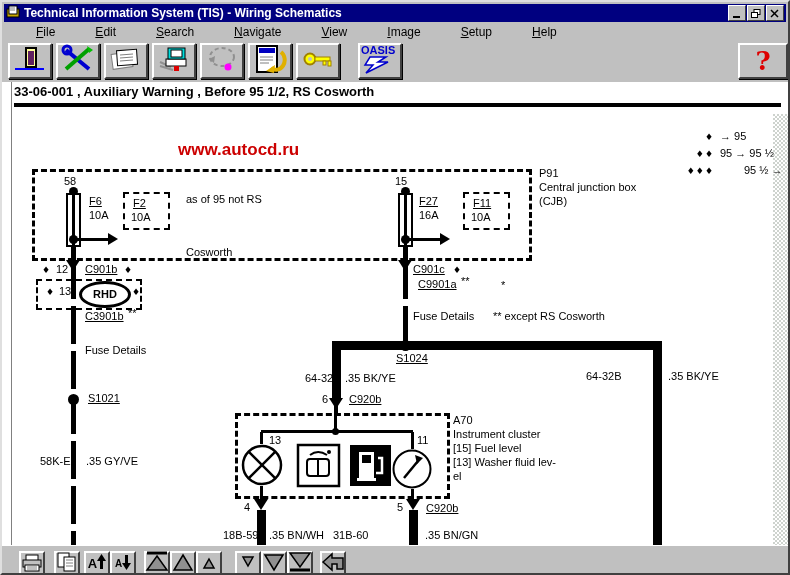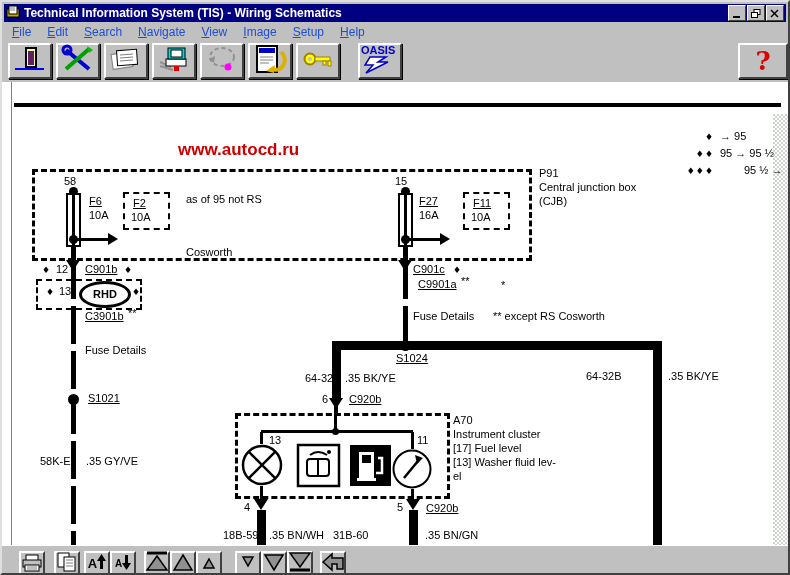--- a/index.html
+++ b/index.html
@@ -7,21 +7,21 @@
     font-family:"Liberation Sans",sans-serif;border-top:2px solid #dfdfdf;border-left:2px solid #dfdfdf;
     border-right:2px solid #404040;border-bottom:2px solid #404040;box-sizing:border-box;padding-left:48px;}
   .abs{position:absolute;}
   
   .titlebar{position:absolute;left:2px;top:2px;right:2px;height:18px;background:#000080;display:flex;align-items:center;padding:0 2px;}
   .titlebar .title{color:#fff;font-weight:bold;font-size:12px;margin-left:4px;flex:1;white-space:nowrap;}
   .winbtn{width:16px;height:14px;background:#c0c0c0;border-top:1px solid #fff;border-left:1px solid #fff;
     border-right:1px solid #404040;border-bottom:1px solid #404040;margin-left:1px;display:flex;align-items:center;justify-content:center;}
   
   .menubar{position:absolute;left:2px;top:21px;right:2px;height:18px;background:#c0c0c0;display:flex;align-items:center;font-size:12px;}
-  .menu-item{display:inline-block;padding:2px 8px;color:#1d4ed8;}
+  .menu-item{display:inline-block;padding:2px 8px;color:#000000;margin-left:24px;}
   .menu-item::first-letter{text-decoration:underline;}
   
   .toolbar{position:absolute;left:0;top:39px;width:790px;height:41px;background:#c0c0c0;border-bottom:1px solid #808080;}
   .tbtn{position:absolute;top:2px;width:44px;height:36px;background:#c0c0c0;
     border-top:2px solid #fff;border-left:2px solid #fff;border-right:2px solid #404040;border-bottom:2px solid #404040;
     box-shadow:1px 1px 0 #000;display:flex;align-items:center;justify-content:center;box-sizing:border-box;}
   
   .content{position:absolute;left:0;top:80px;width:790px;height:463px;background:#fff;}
   .doc-title{position:absolute;left:12px;top:2px;font-size:13px;font-weight:bold;color:#000;white-space:nowrap;}
   .rule{position:absolute;left:12px;top:21px;width:767px;height:4px;background:#000;}
@@ -168,20 +168,21 @@
             <text x="1" y="11" font-size="11" font-weight="bold" fill="#0000cc" font-family="Liberation Sans, sans-serif">OASIS</text>
             <polygon points="10,14 26,14 18,19 28,19 6,30 13,22 5,22" fill="#fff" stroke="#0000cc" stroke-width="1.5"></polygon>
           </svg></span>
     </span>
     <span class="tbtn" style="left:736px;width:50px;">
       <span class="helpq">?</span>
     </span>
   </div>
 
   <div class="content">
+    <span class="doc-title">33-06-001 , Auxiliary Warning , Before 95 1/2, RS Cosworth</span>
     <div class="rule"></div>
     <div class="v3d-a"></div>
       <div class="v3d-b"></div>
     <div class="checker"></div>
 
     <span class="wm">www.autocd.ru</span>
 
     <span class="d dia" style="left:672px;top:49px;width:40px;text-align:right;">♦</span>
     <span class="d" style="left:718px;top:48px;">→ 95</span>
     <span class="d dia" style="left:672px;top:66px;width:40px;text-align:right;">♦♦</span>
@@ -262,21 +263,21 @@
     <span class="d" style="left:303px;top:290px;">64-32</span>
     <span class="d" style="left:343px;top:290px;">.35 BK/YE</span>
     <span class="d" style="left:320px;top:311px;">6</span>
     <span class="tri-down" style="left:327px;top:316px;"></span>
     <div class="wv" style="left:332px;top:316px;width:4px;height:15px;"></div>
     <span class="d u" style="left:347px;top:311px;">C920b</span>
 
     <div class="dash3" style="left:233px;top:331px;width:215px;height:86px;"></div>
     <span class="d" style="left:451px;top:332px;">A70</span>
     <span class="d" style="left:451px;top:346px;">Instrument cluster</span>
-    <span class="d" style="left:451px;top:360px;">[17] Fuel level</span>
+    <span class="d" style="left:451px;top:360px;">[15] Fuel level</span>
     <span class="d" style="left:451px;top:374px;">[13] Washer fluid lev-</span>
     <span class="d" style="left:451px;top:388px;">el</span>
     <div class="wv" style="left:332px;top:331px;width:3px;height:19px;"></div>
     <div class="wh" style="left:259px;top:348px;width:152px;height:3px;"></div>
     <span class="jdot7" style="left:330px;top:346px;"></span>
     <span class="d" style="left:267px;top:352px;">13</span>
     <span class="d" style="left:415px;top:352px;">11</span>
     <div class="wv" style="left:258px;top:350px;width:3px;height:12px;"></div>
     <span class="abs" style="left:238px;top:361px;">
       <svg width="44" height="44">

